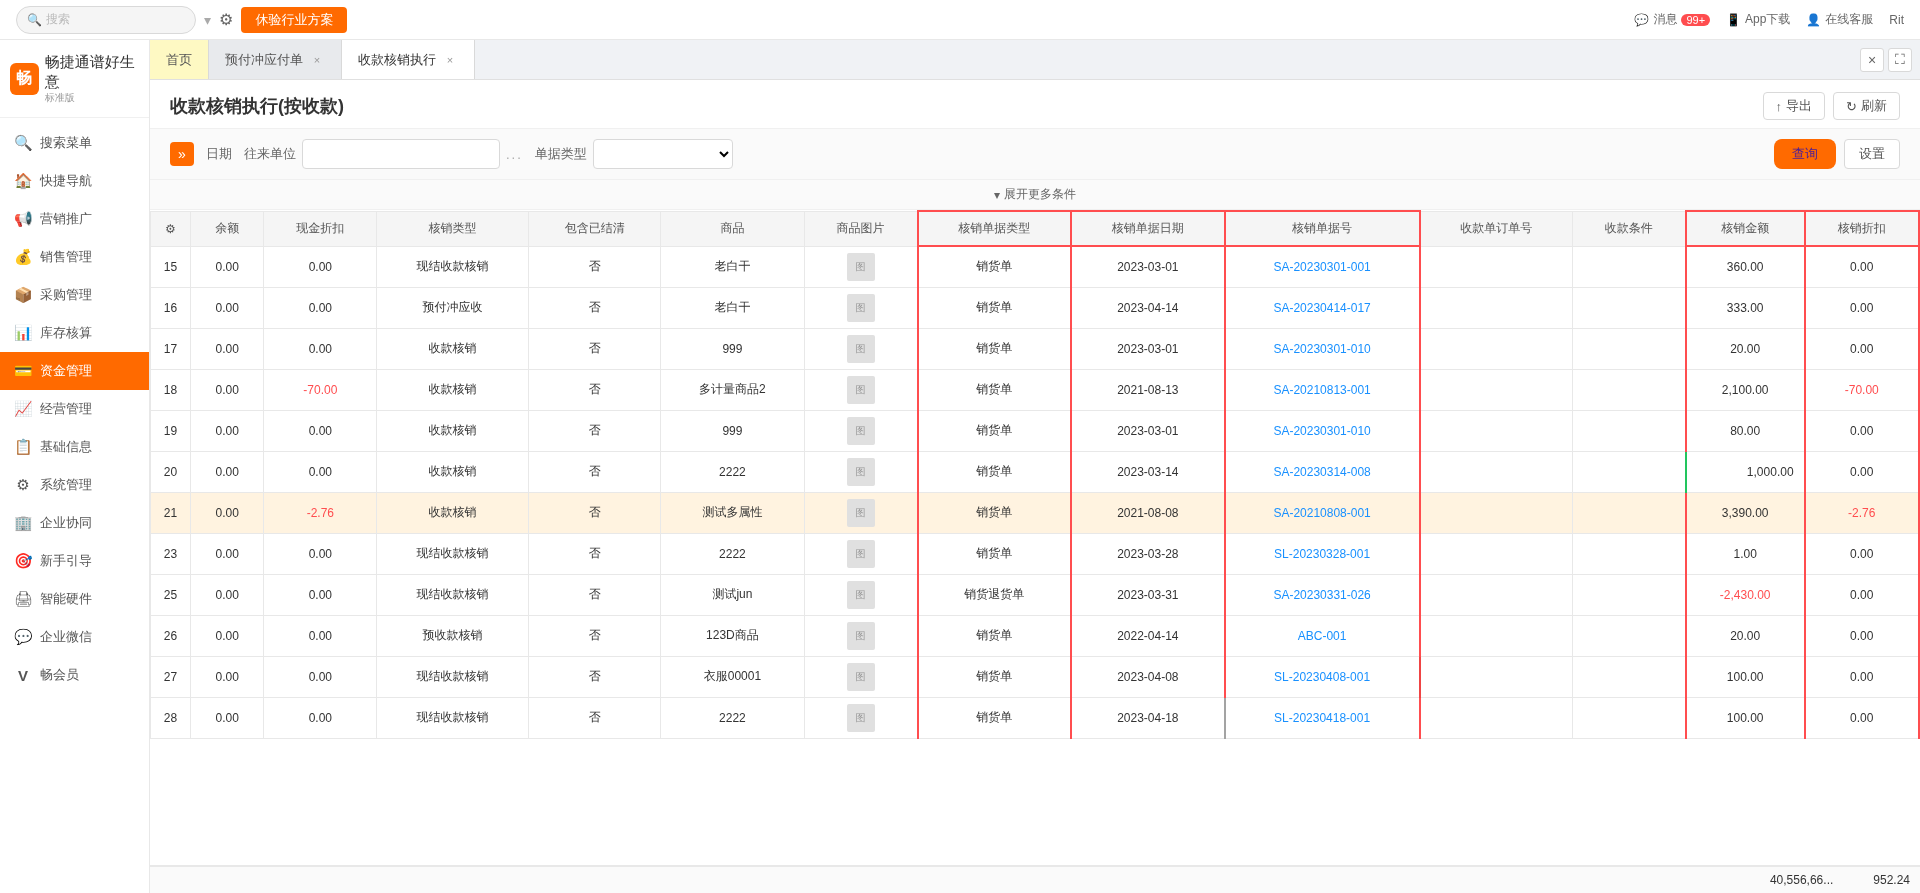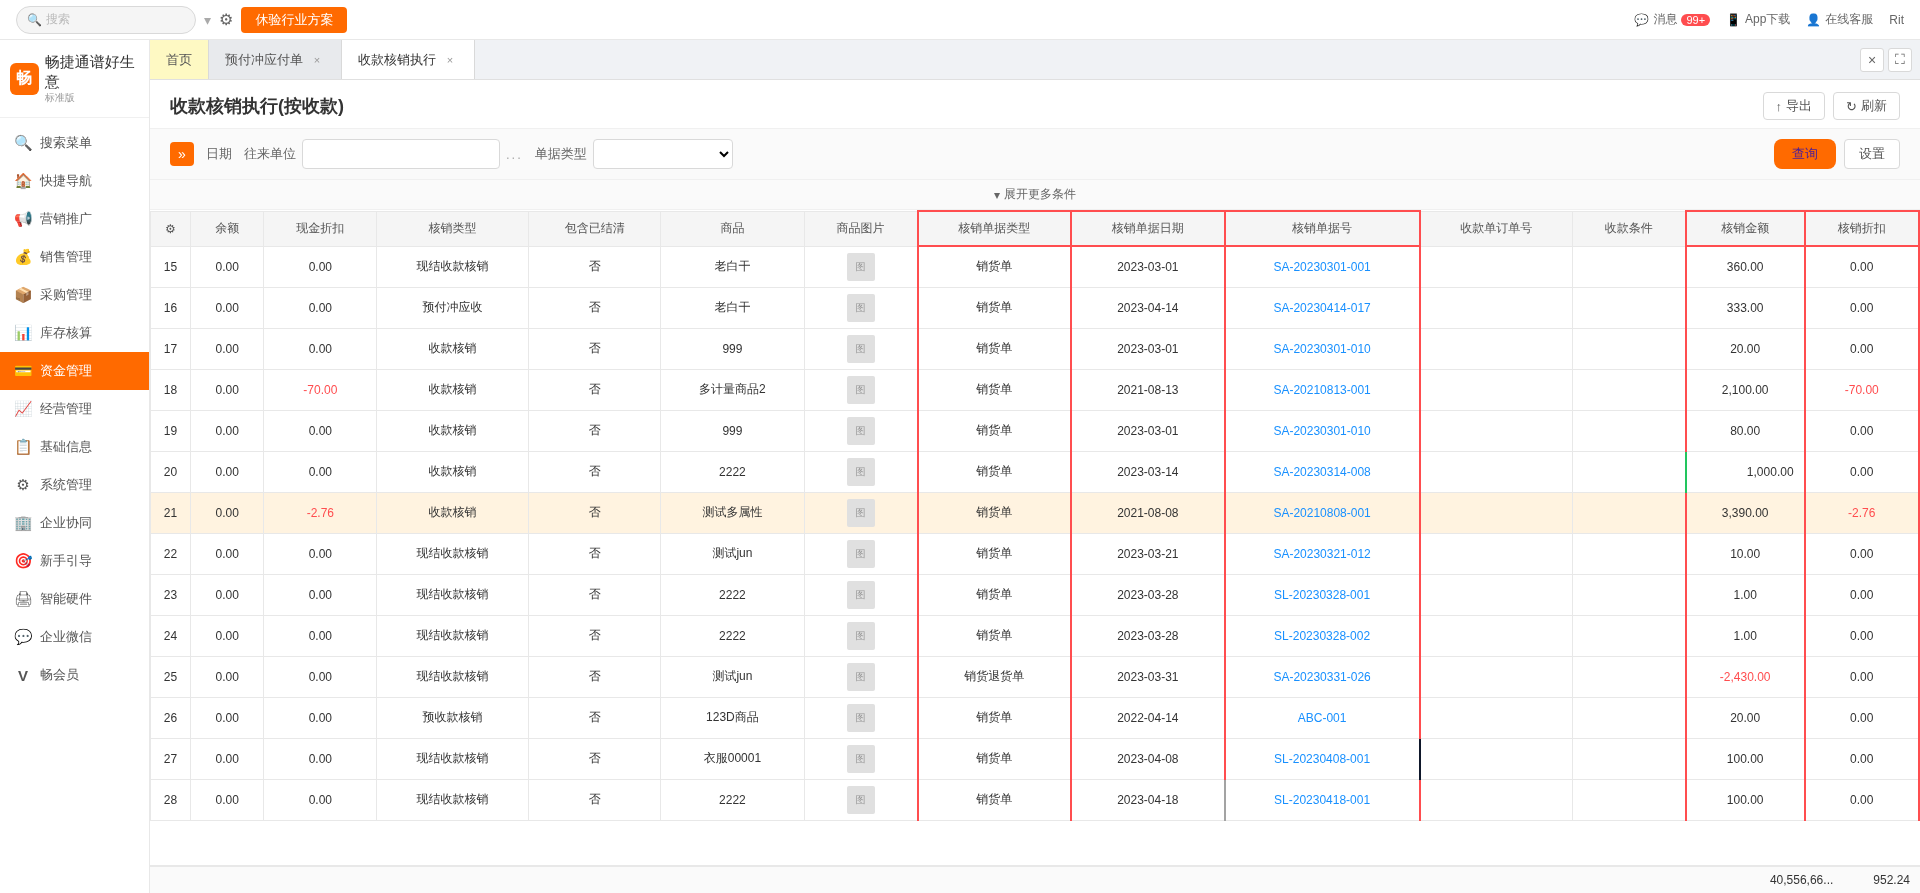--- a/index.html
+++ b/index.html
@@ -600,62 +600,30 @@
       <td><div style="width:28px;height:28px;background:#e0e0e0;display:inline-flex;align-items:center;justify-content:center;border-radius:2px;font-size:10px;color:#999;">图</div></td>
       <td style="border-left:2px solid #ff4d4f;border-right:2px solid #ff4d4f;">销货单</td>
       <td style="border-left:2px solid #ff4d4f;border-right:2px solid #ff4d4f;">2021-08-08</td>
       <td style="border-left:2px solid #ff4d4f;border-right:2px solid #ff4d4f;"><a class="text-link">SA-20210808-001</a></td>
       <td></td>
       <td></td>
       <td style="border-left:2px solid #ff4d4f;border-right:2px solid #ff4d4f;" class="">3,390.00</td>
       <td style="border-left:2px solid #ff4d4f;border-right:2px solid #ff4d4f;" class="text-red">-2.76</td>
     </tr>
               <tr>
-      <td>22</td>
-      <td class="">0.00</td>
-      <td class="">0.00</td>
-      <td>现结收款核销</td>
-      <td>否</td>
-      <td>测试jun</td>
-      <td><div style="width:28px;height:28px;background:#e0e0e0;display:inline-flex;align-items:center;justify-content:center;border-radius:2px;font-size:10px;color:#999;">图</div></td>
-      <td style="border-left:2px solid #ff4d4f;border-right:2px solid #ff4d4f;">销货单</td>
-      <td style="border-left:2px solid #ff4d4f;border-right:2px solid #ff4d4f;">2023-03-21</td>
-      <td style="border-left:2px solid #ff4d4f;border-right:2px solid #ff4d4f;"><a class="text-link">SA-20230321-012</a></td>
-      <td></td>
-      <td></td>
-      <td style="border-left:2px solid #ff4d4f;border-right:2px solid #ff4d4f;" class="">10.00</td>
-      <td style="border-left:2px solid #ff4d4f;border-right:2px solid #ff4d4f;" class="">0.00</td>
-    </tr>
-              <tr>
       <td>23</td>
       <td class="">0.00</td>
       <td class="">0.00</td>
       <td>现结收款核销</td>
       <td>否</td>
       <td>2222</td>
       <td><div style="width:28px;height:28px;background:#e0e0e0;display:inline-flex;align-items:center;justify-content:center;border-radius:2px;font-size:10px;color:#999;">图</div></td>
       <td style="border-left:2px solid #ff4d4f;border-right:2px solid #ff4d4f;">销货单</td>
       <td style="border-left:2px solid #ff4d4f;border-right:2px solid #ff4d4f;">2023-03-28</td>
       <td style="border-left:2px solid #ff4d4f;border-right:2px solid #ff4d4f;"><a class="text-link">SL-20230328-001</a></td>
-      <td></td>
-      <td></td>
-      <td style="border-left:2px solid #ff4d4f;border-right:2px solid #ff4d4f;" class="">1.00</td>
-      <td style="border-left:2px solid #ff4d4f;border-right:2px solid #ff4d4f;" class="">0.00</td>
-    </tr>
-              <tr>
-      <td>24</td>
-      <td class="">0.00</td>
-      <td class="">0.00</td>
-      <td>现结收款核销</td>
-      <td>否</td>
-      <td>2222</td>
-      <td><div style="width:28px;height:28px;background:#e0e0e0;display:inline-flex;align-items:center;justify-content:center;border-radius:2px;font-size:10px;color:#999;">图</div></td>
-      <td style="border-left:2px solid #ff4d4f;border-right:2px solid #ff4d4f;">销货单</td>
-      <td style="border-left:2px solid #ff4d4f;border-right:2px solid #ff4d4f;">2023-03-28</td>
-      <td style="border-left:2px solid #ff4d4f;border-right:2px solid #ff4d4f;"><a class="text-link">SL-20230328-002</a></td>
       <td></td>
       <td></td>
       <td style="border-left:2px solid #ff4d4f;border-right:2px solid #ff4d4f;" class="">1.00</td>
       <td style="border-left:2px solid #ff4d4f;border-right:2px solid #ff4d4f;" class="">0.00</td>
     </tr>
               <tr>
       <td>25</td>
       <td class="">0.00</td>
       <td class="">0.00</td>
       <td>现结收款核销</td>
@@ -689,21 +657,21 @@
               <tr>
       <td>27</td>
       <td class="">0.00</td>
       <td class="">0.00</td>
       <td>现结收款核销</td>
       <td>否</td>
       <td>衣服00001</td>
       <td><div style="width:28px;height:28px;background:#e0e0e0;display:inline-flex;align-items:center;justify-content:center;border-radius:2px;font-size:10px;color:#999;">图</div></td>
       <td style="border-left:2px solid #ff4d4f;border-right:2px solid #ff4d4f;">销货单</td>
       <td style="border-left:2px solid #ff4d4f;border-right:2px solid #ff4d4f;">2023-04-08</td>
-      <td style="border-left:2px solid #ff4d4f;border-right:2px solid #0f172a;"><a class="text-link">SL-20230408-001</a></td>
+      <td style="border-left:2px solid #ff4d4f;border-right:2px solid #ef4444;"><a class="text-link">SL-20230408-001</a></td>
       <td></td>
       <td></td>
       <td style="border-left:2px solid #ff4d4f;border-right:2px solid #ff4d4f;" class="">100.00</td>
       <td style="border-left:2px solid #ff4d4f;border-right:2px solid #ff4d4f;" class="">0.00</td>
     </tr>
               <tr>
       <td>28</td>
       <td class="">0.00</td>
       <td class="">0.00</td>
       <td>现结收款核销</td>

